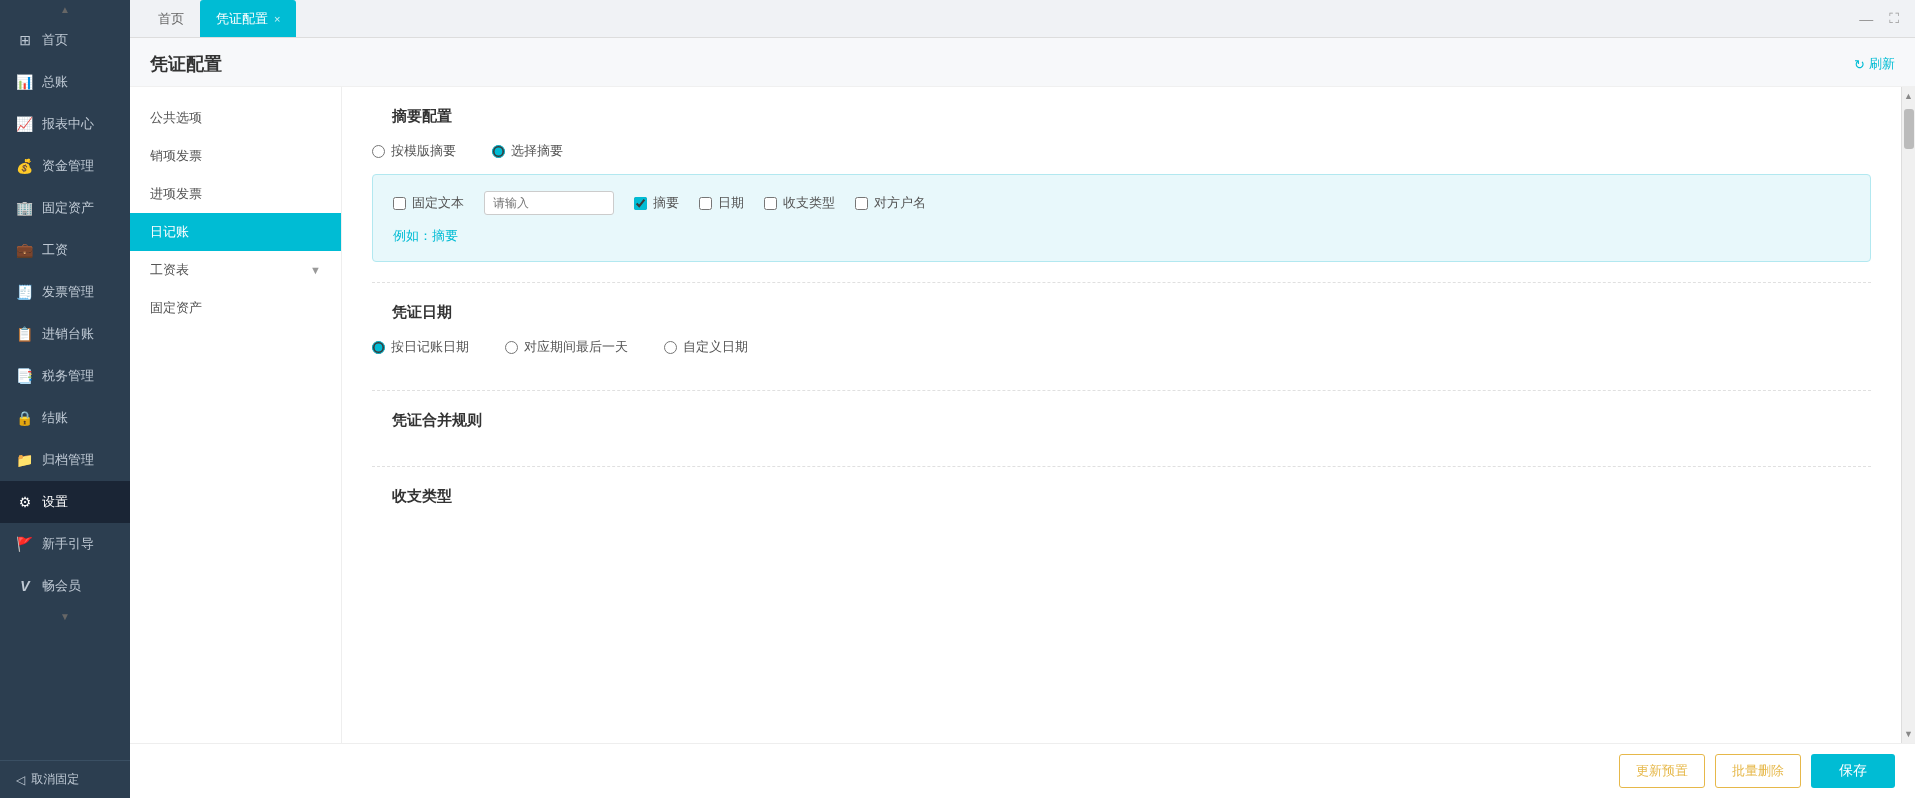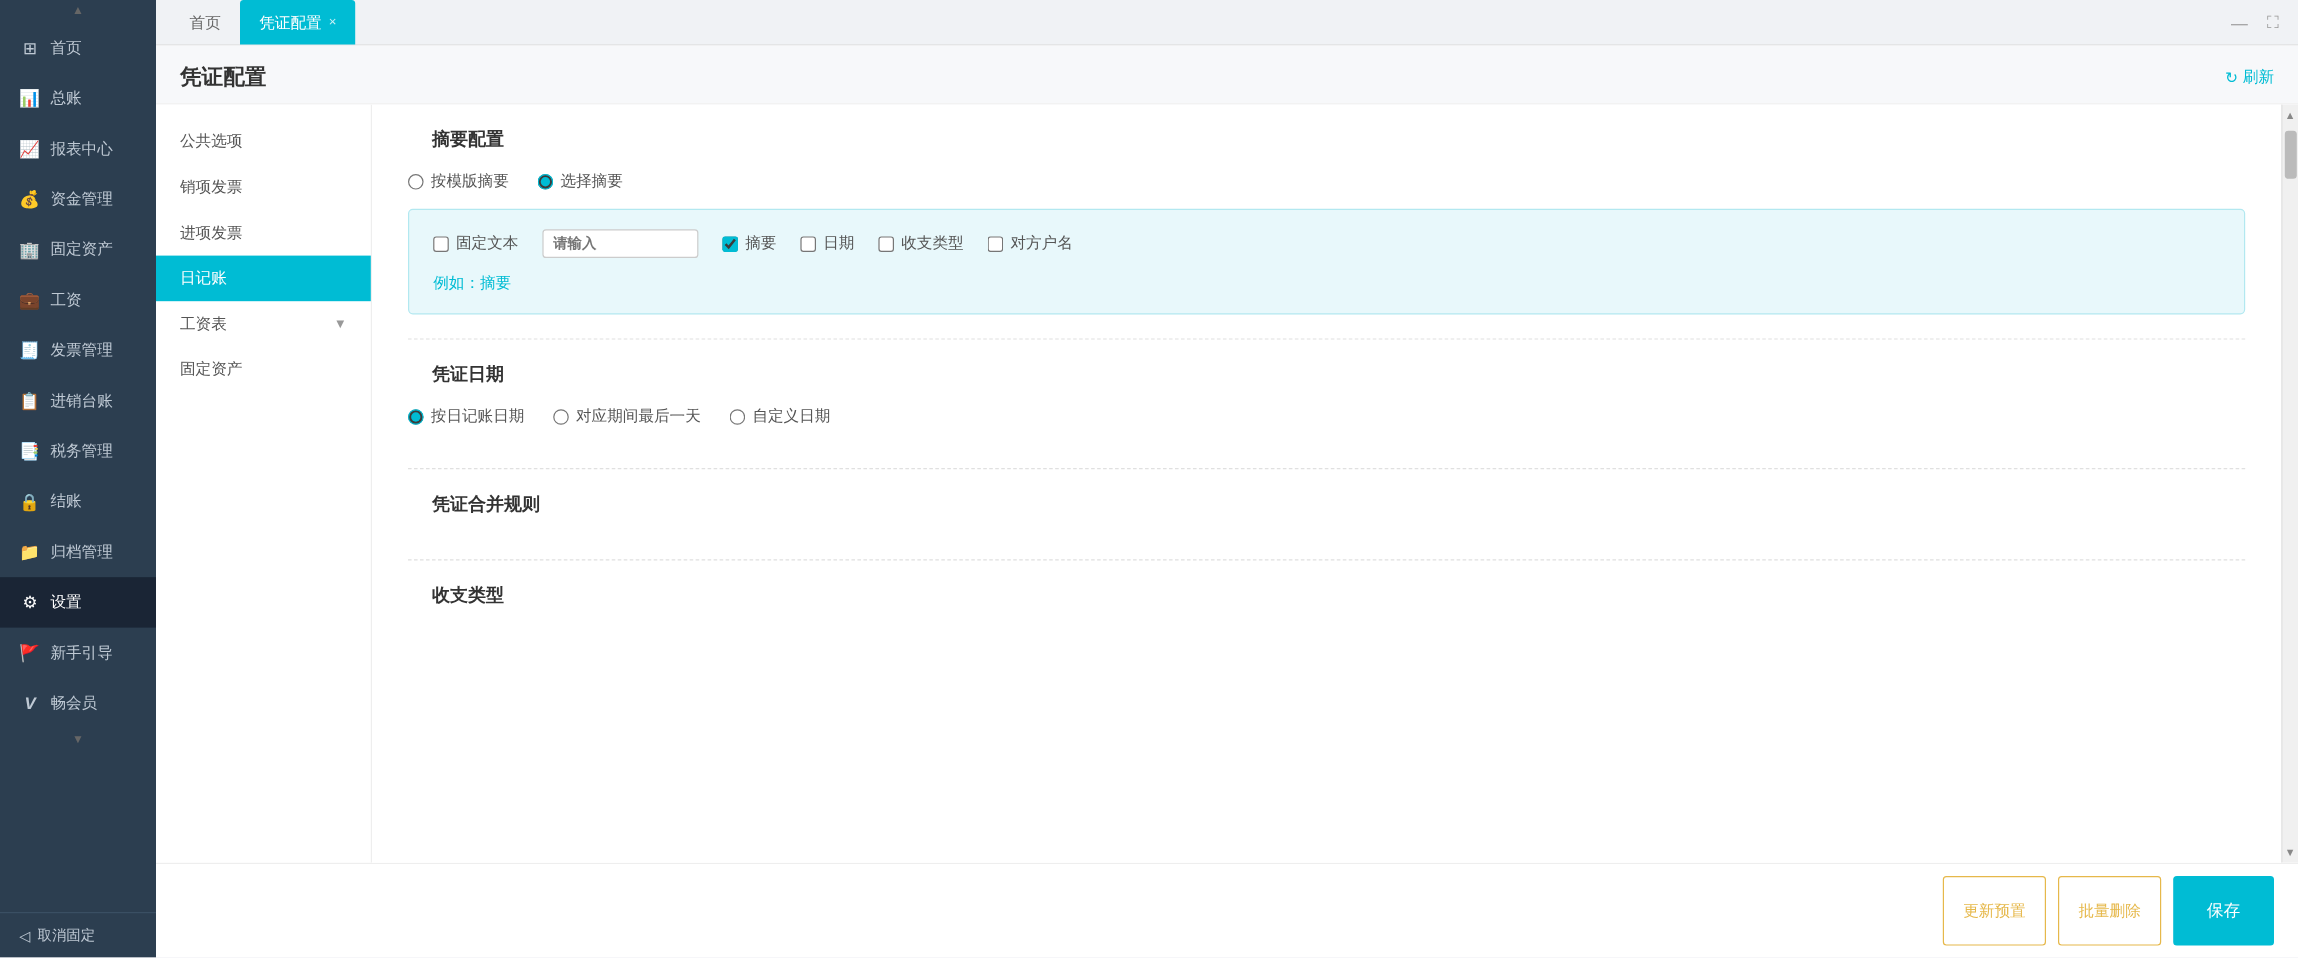--- a/index.html
+++ b/index.html
@@ -138,21 +138,21 @@
 
     
     .inner-layout {
       display: flex;
       flex: 1;
       overflow: hidden;
     }
 
     
     .left-nav {
-      width: 180px;
+      width: 212px;
       background: #fff;
       border-right: 1px solid #eee;
       padding: 12px 0;
       flex-shrink: 0;
     }
     .left-nav-item {
       padding: 10px 20px;
       cursor: pointer;
       color: #555;
       font-size: 13px;
@@ -187,21 +187,21 @@
       font-size: 15px;
       font-weight: 600;
       color: #333;
       margin-bottom: 16px;
       margin-left: 20px;
     }
 
     
     .radio-group {
       display: flex;
-      gap: 24px;
+      gap: 36px;
       align-items: center;
       margin-bottom: 14px;
     }
     .radio-label {
       display: flex;
       align-items: center;
       gap: 6px;
       cursor: pointer;
       color: #555;
       font-size: 13px;
@@ -239,42 +239,41 @@
     }
     .text-input {
       border: 1px solid #ccc;
       border-radius: 3px;
       padding: 4px 8px;
       font-size: 12px;
       color: #999;
       outline: none;
       width: 130px;
       background: #fff;
-      font-weight: bold;
     }
     .example-text {
       color: #00bcd4;
       font-size: 13px;
     }
 
     
     .bottom-bar {
       display: flex;
       justify-content: flex-end;
       gap: 10px;
       padding: 10px 20px;
       background: #fff;
       border-top: 1px solid #eee;
       flex-shrink: 0;
     }
     .btn-update-preview {
       background: #fff;
       border: 1px solid #e6b84a;
       color: #e6b84a;
-      padding: 19px 16px;
+      padding: 7px 16px;
       border-radius: 3px;
       cursor: pointer;
       font-size: 13px;
     }
     .btn-batch-delete {
       background: #fff;
       border: 1px solid #e6b84a;
       color: #e6b84a;
       padding: 7px 16px;
       border-radius: 3px;

